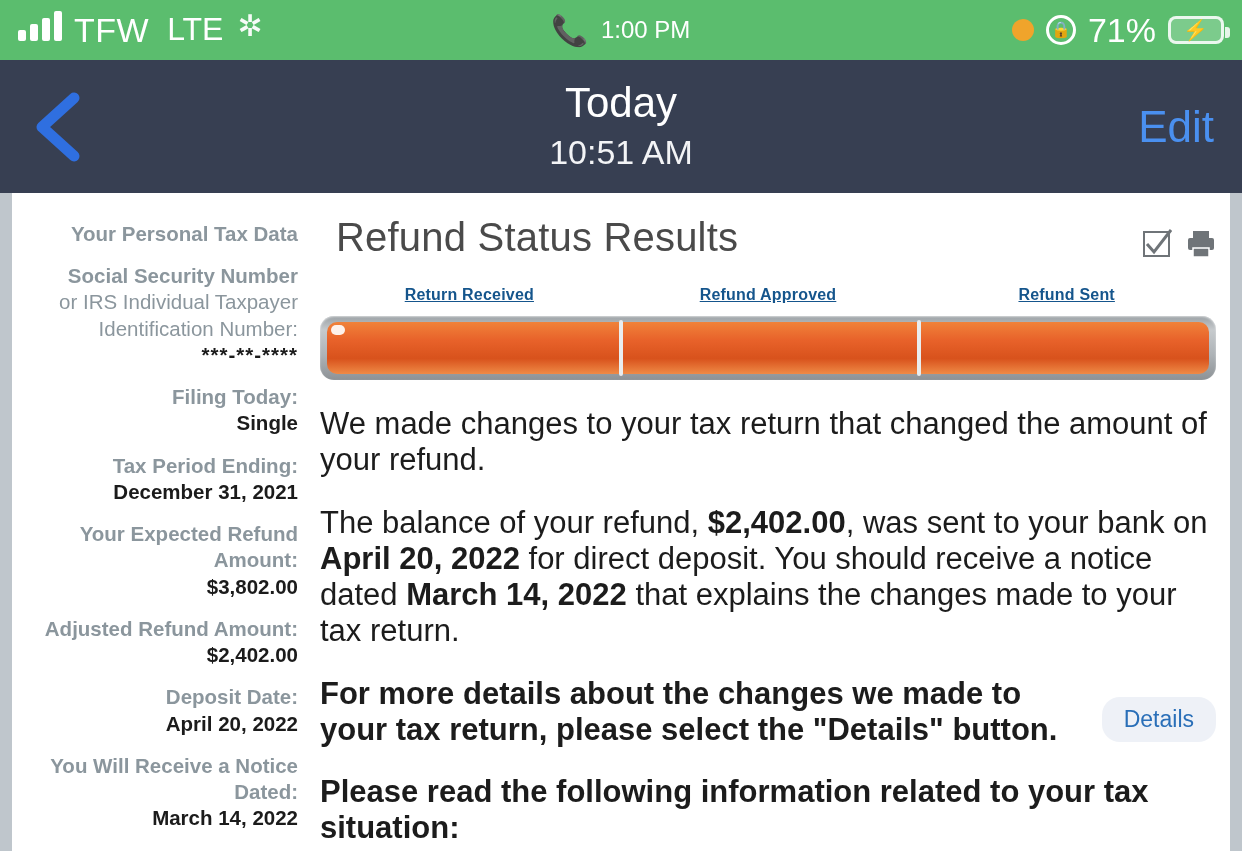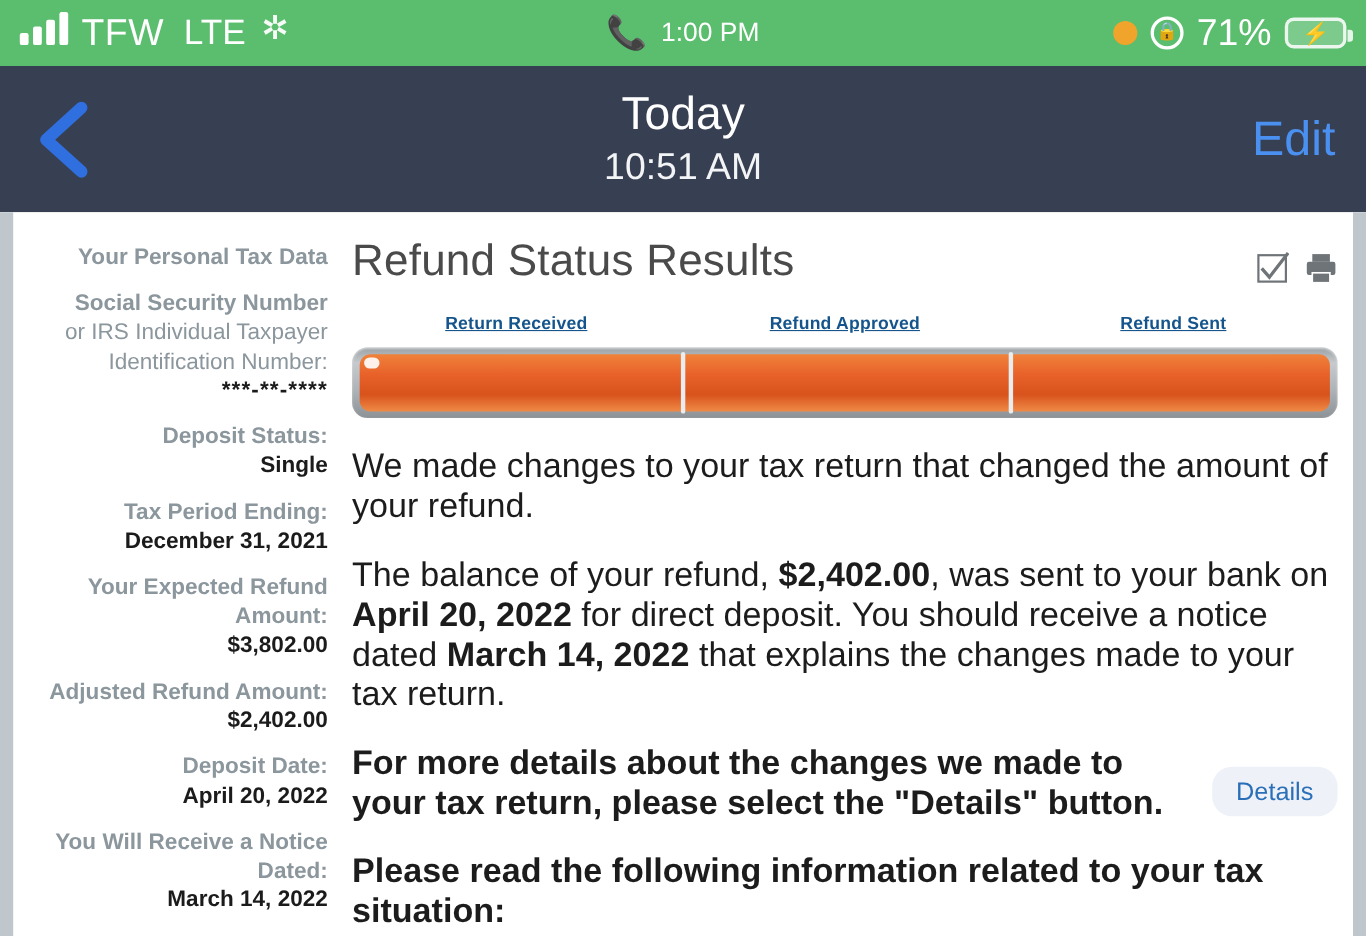--- a/index.html
+++ b/index.html
@@ -105,21 +105,21 @@
   .sb-value { color: #1b1b1b; font-weight: bold; }
   .sb-masked { color: #1b1b1b; font-weight: bold; letter-spacing: 1px; }
 
   .content {
     flex: 1;
     padding: 22px 14px 0 8px;
     position: relative;
   }
   .content-head { display: flex; align-items: flex-start; }
   .results-title {
-    font-size: 40px; color: #4a4a4a; font-weight: 400; letter-spacing: .2px;
+    font-size: 40px; color: #4a4a4a; font-weight: 400; letter-spacing: .2px; margin-left: 16px;
   }
   .head-icons { margin-left: auto; display: flex; align-items: center; gap: 14px; padding-top: 14px; }
   .icon-check, .icon-print { width: 30px; height: 30px; color: #6f7478; }
 
   
   .tracker { margin-top: 26px; }
   .tracker-labels { display: flex; }
   .tracker-labels span {
     flex: 1; text-align: center; color: #15558c; font-weight: bold; font-size: 16px;
     text-decoration: underline; letter-spacing: .2px;
@@ -217,21 +217,21 @@
       <div class="sb-label">Your Personal Tax Data</div>
     </div>
 
     <div class="sb-block">
       <div class="sb-label">Social Security Number</div>
       <div class="sb-sublabel">or IRS Individual Taxpayer Identification Number:</div>
       <div class="sb-masked">***-**-****</div>
     </div>
 
     <div class="sb-block">
-      <div class="sb-label">Deposit Status:</div>
+      <div class="sb-label">Filing Today:</div>
       <div class="sb-value">Single</div>
     </div>
 
     <div class="sb-block">
       <div class="sb-label">Tax Period Ending:</div>
       <div class="sb-value">December 31, 2021</div>
     </div>
 
     <div class="sb-block">
       <div class="sb-label">Your Expected Refund Amount:</div>

